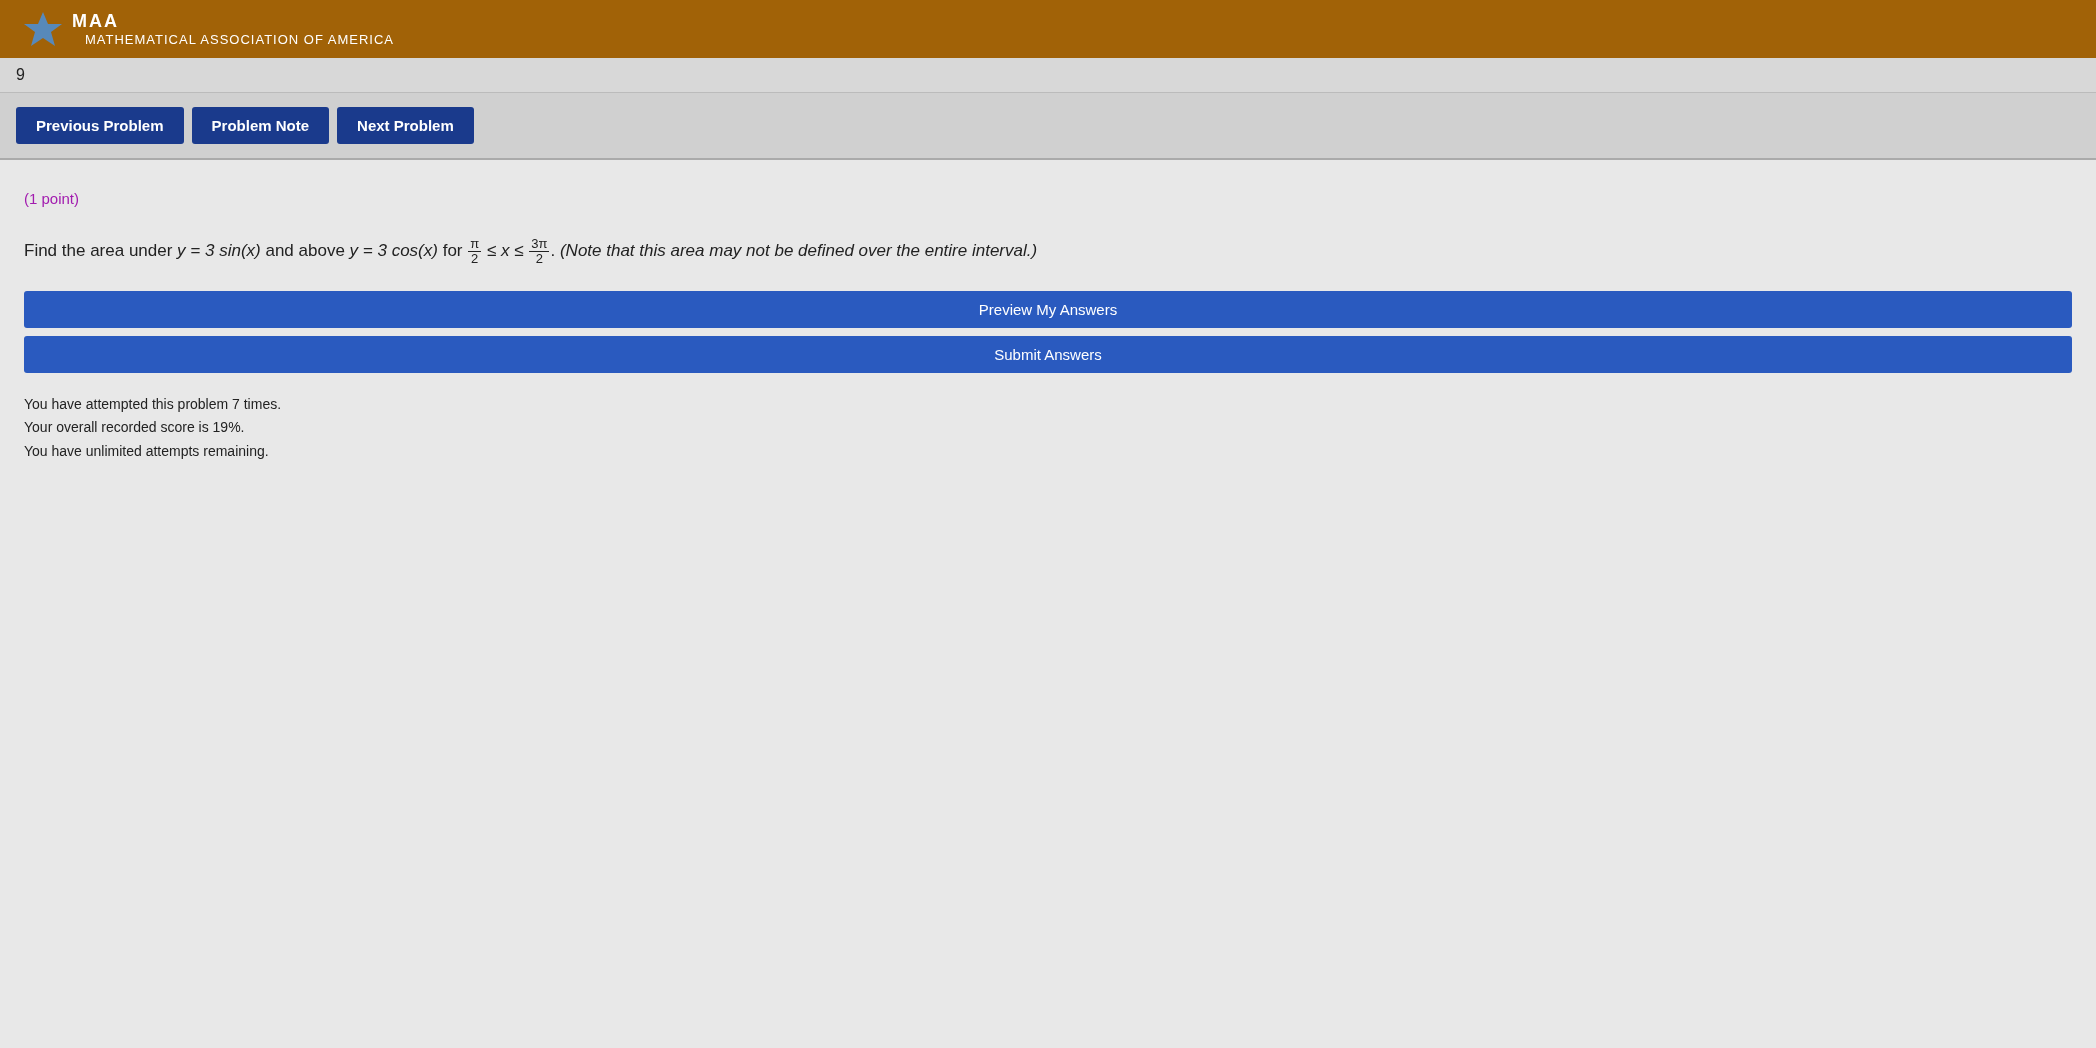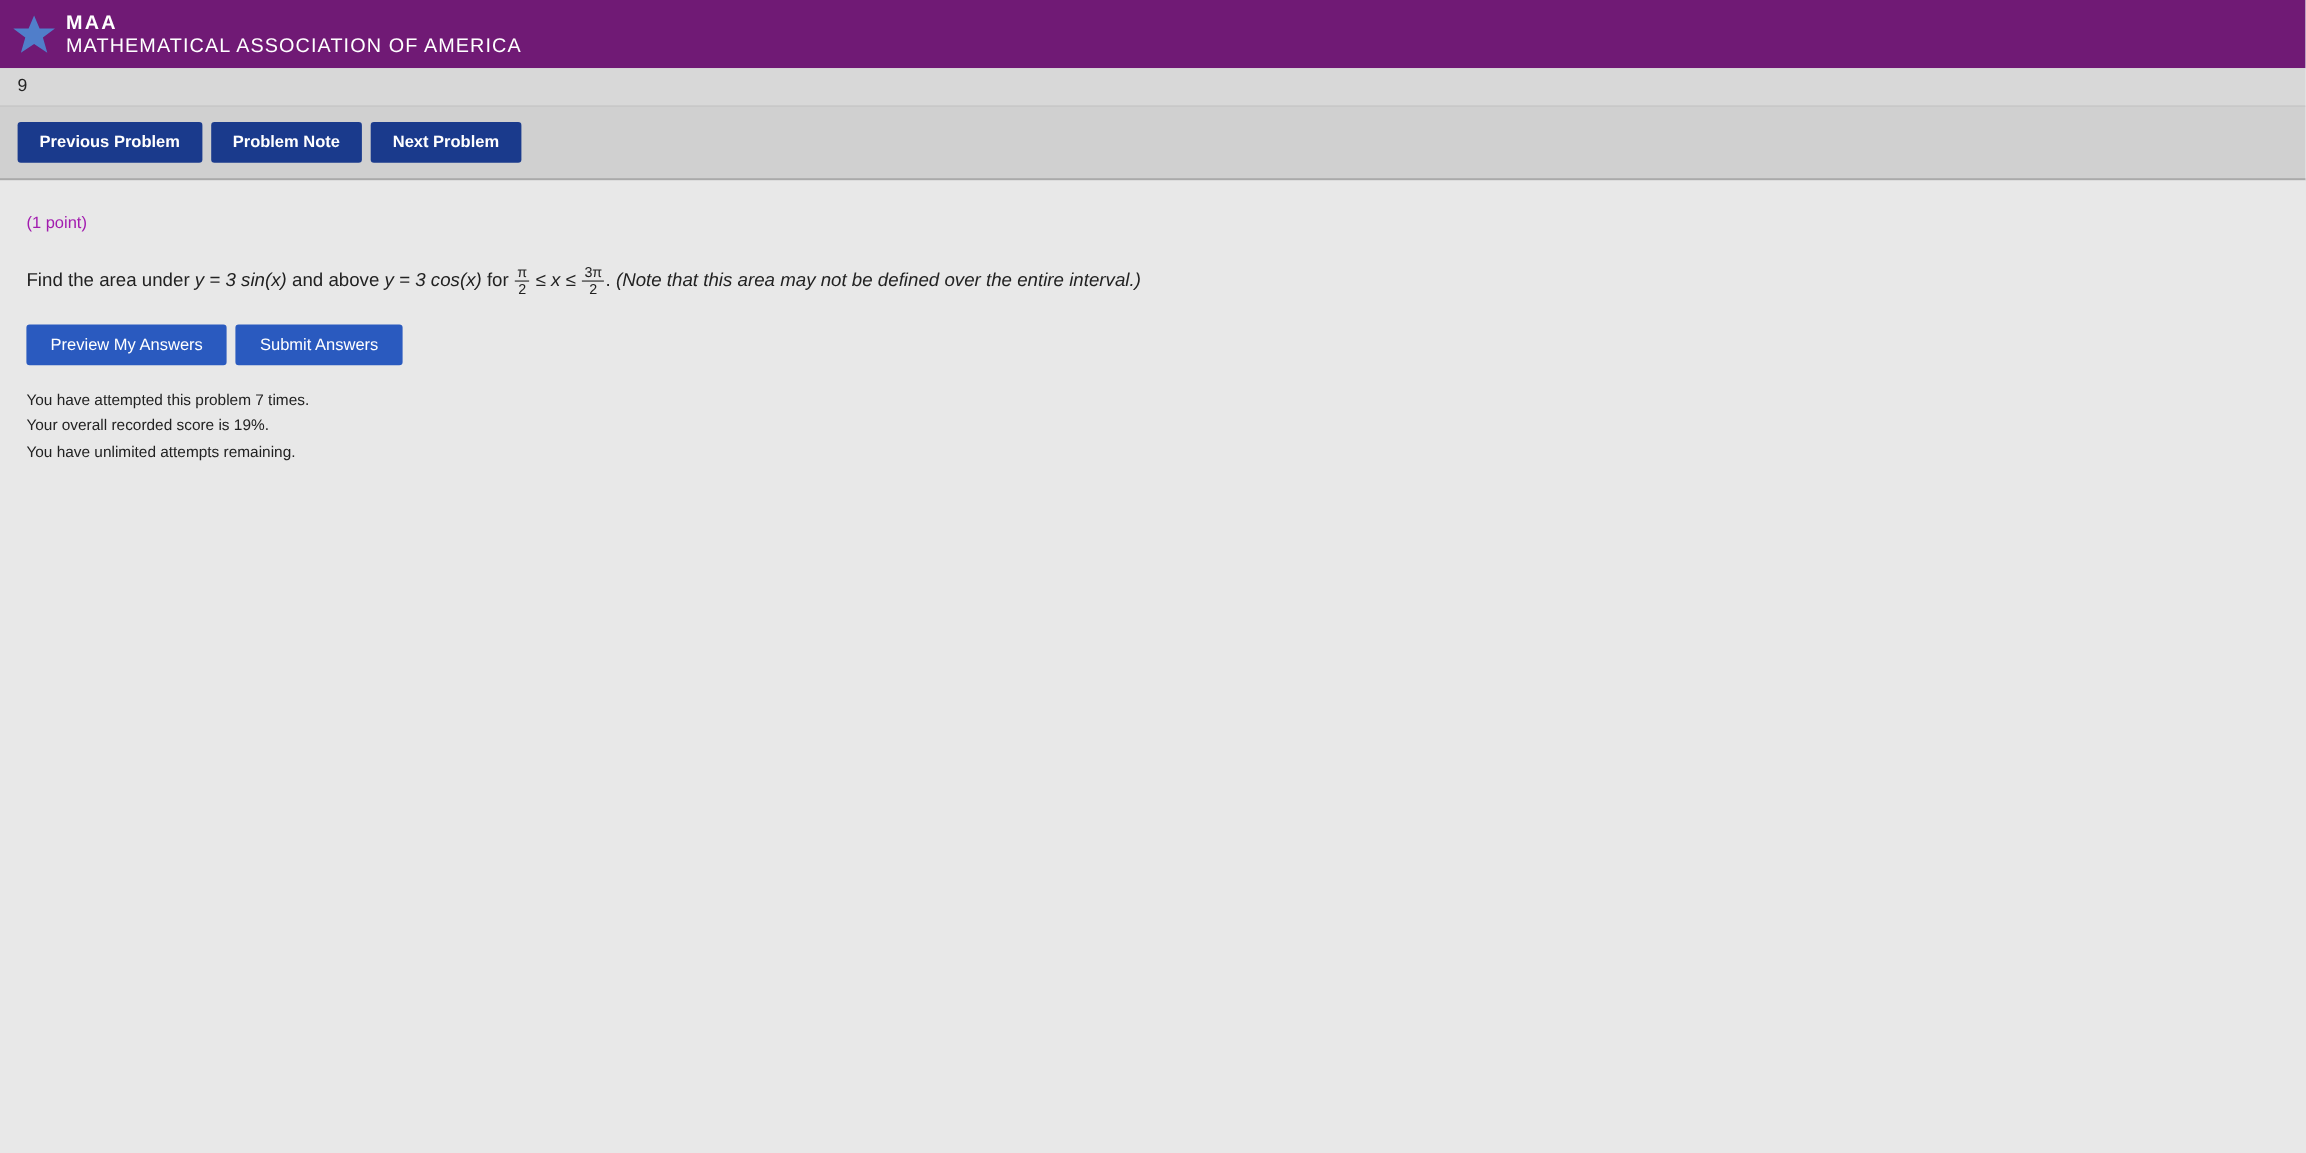--- a/index.html
+++ b/index.html
@@ -1,40 +1,41 @@
 <!DOCTYPE html>
 <html><head>
   <meta charset="utf-8">
   <style>
     * { margin: 0; padding: 0; box-sizing: border-box; }
     body { font-family: Arial, sans-serif; background: #e8e8e8; font-size: 16px; }
 
     
     .header {
-      background: #701a75;
-      padding: 10px 12px;
+      background: #a16207;
+      padding: 10px 24px;
       display: flex;
       align-items: center;
       gap: 16px;
     }
     .header-logo {
       display: flex;
       align-items: center;
       gap: 10px;
     }
     .header-title {
       color: white;
       font-size: 18px;
       font-weight: bold;
       letter-spacing: 2px;
     }
     .header-subtitle {
       color: white;
-      font-size: 18px;
+      font-size: 13px;
       letter-spacing: 1px;
+      margin-left: 13px;
     }
 
     
     .problem-number-bar {
       background: #d8d8d8;
       padding: 8px 16px;
       font-size: 16px;
       color: #222;
       border-bottom: 1px solid #bbb;
     }
@@ -106,20 +107,21 @@
       padding: 4px 8px;
       font-size: 16px;
       width: 80px;
       color: #222;
     }
 
     .action-btns {
       display: flex;
       gap: 8px;
       margin-bottom: 20px;
+      flex-direction: column;
     }
     .action-btn {
       background: #2a5abf;
       color: white;
       border: none;
       padding: 10px 22px;
       font-size: 15px;
       cursor: pointer;
       border-radius: 3px;
     }

